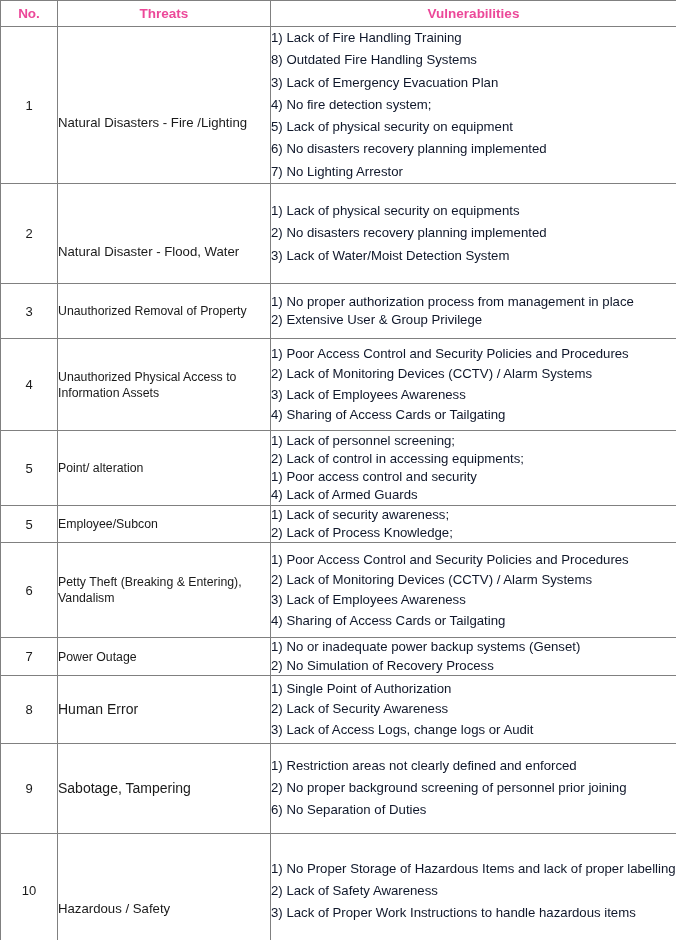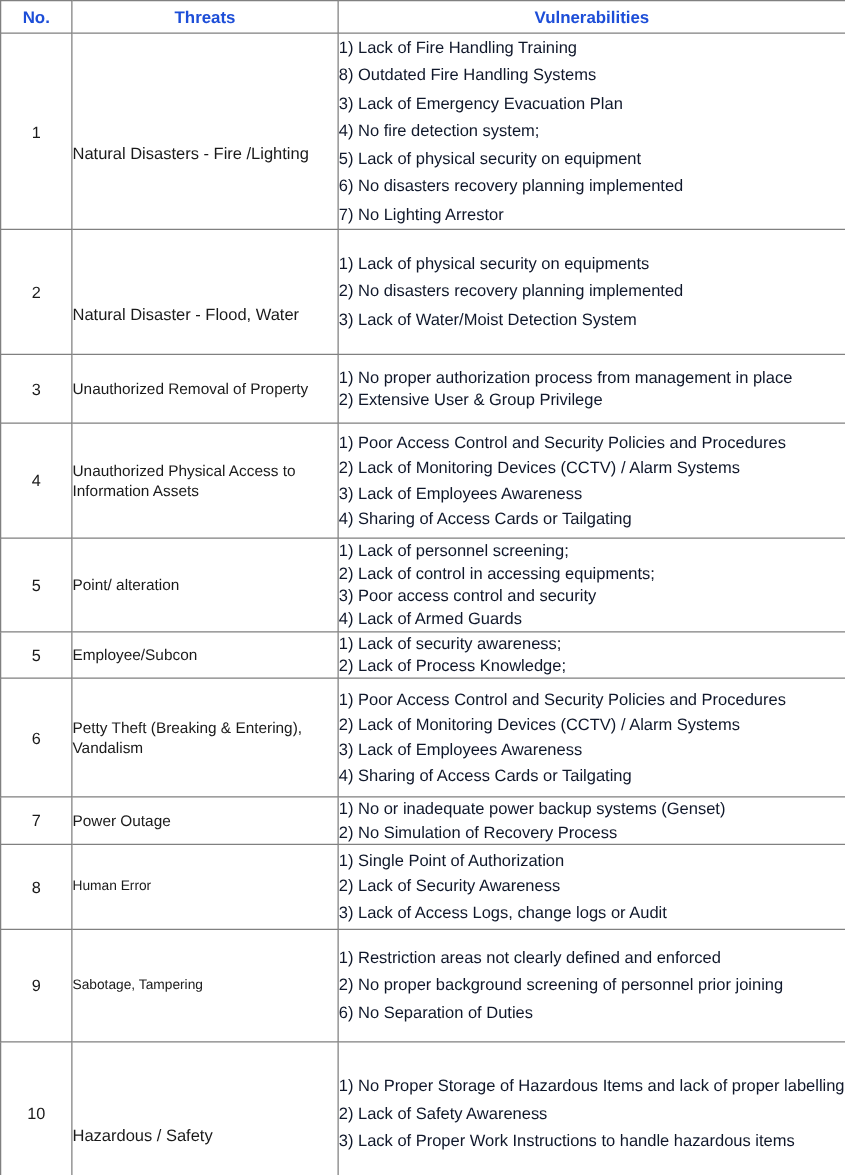--- a/index.html
+++ b/index.html
@@ -33,42 +33,42 @@
     box-sizing: border-box;
   }
 
   
   thead th {
     height: 26px;
     font-weight: bold;
     font-size: 13.5px;
     text-align: center;
     line-height: 24px;
-    color: #1d4ed8;
+    color: #ec4899;
   }
 
   
   td.no-cell {
     text-align: center;
     font-size: 13px;
     color: #1a1a1a;
   }
 
   
   td.threat-cell {
     padding: 0 5px 0 6px;
     color: #1a1a1a;
   }
   td.threat-cell .threat-text {
     display: block;
   }
   
   td.threat-cell.fs-sm  .threat-text { font-size: 12.3px; line-height: 16px; }
   td.threat-cell.fs-md  .threat-text { font-size: 13.2px; line-height: 17.5px; margin-top: 36px; }
-  td.threat-cell.fs-lg  .threat-text { font-size: 11px; line-height: 20px; }
+  td.threat-cell.fs-lg  .threat-text { font-size: 14px; line-height: 20px; }
 
   
   td.vuln-cell {
     padding: 3px 4px 3px 6px;
     vertical-align: top;
     color: #0f172a;
   }
   td.vuln-cell ol {
     margin: 0;
     padding: 0;
@@ -161,21 +161,21 @@
       </tr>
       <tr style="height: 75px;">
         <td class="no-cell">5</td>
         <td class="threat-cell fs-sm">
           <span class="threat-text">Point/ alteration</span>
         </td>
         <td class="vuln-cell lh-tight va-mid">
           <ol>
             <li>1) Lack of personnel screening;</li>
             <li>2) Lack of control in accessing equipments;</li>
-            <li>3) Poor access control and security</li>
+            <li>1) Poor access control and security</li>
             <li>4) Lack of Armed Guards</li>
           </ol>
         </td>
       </tr>
       <tr style="height: 30px;">
         <td class="no-cell">5</td>
         <td class="threat-cell fs-sm">
           <span class="threat-text">Employee/Subcon</span>
         </td>
         <td class="vuln-cell lh-tight va-mid">

